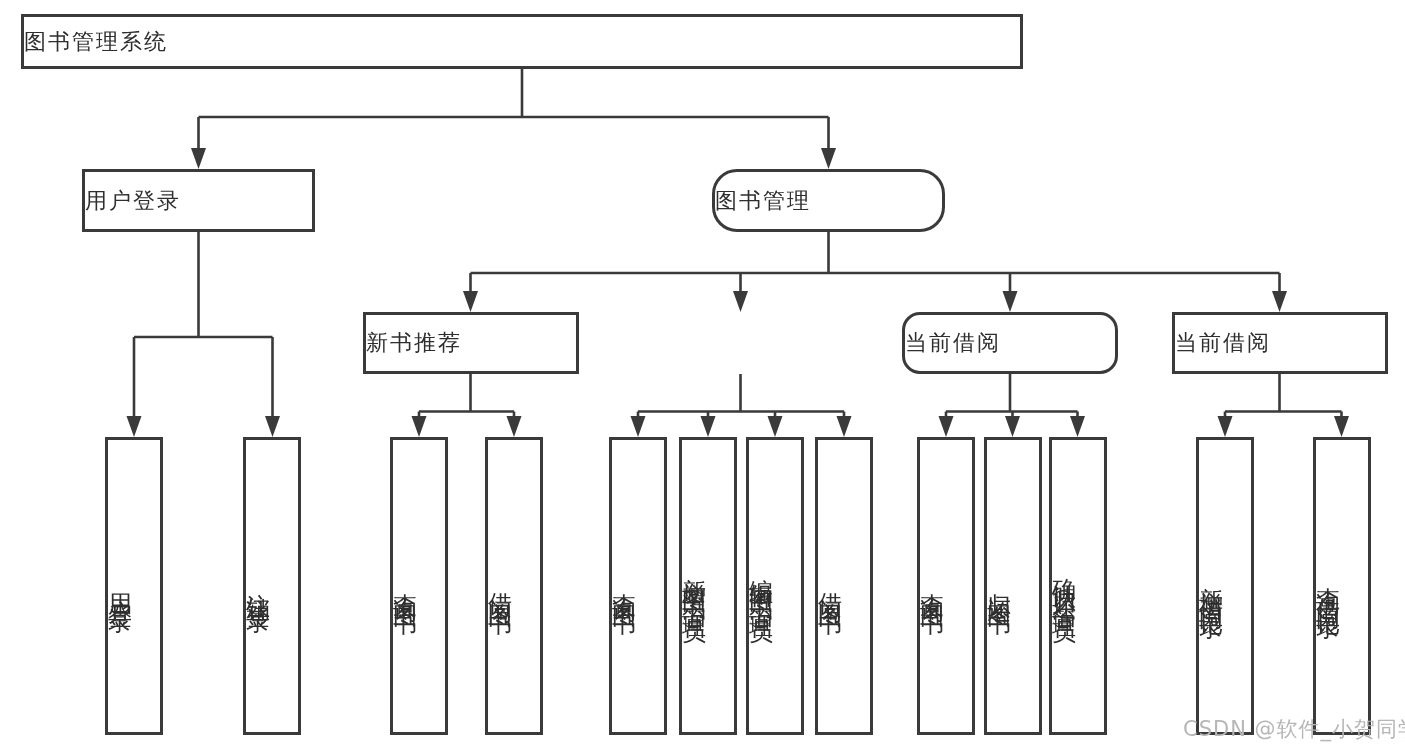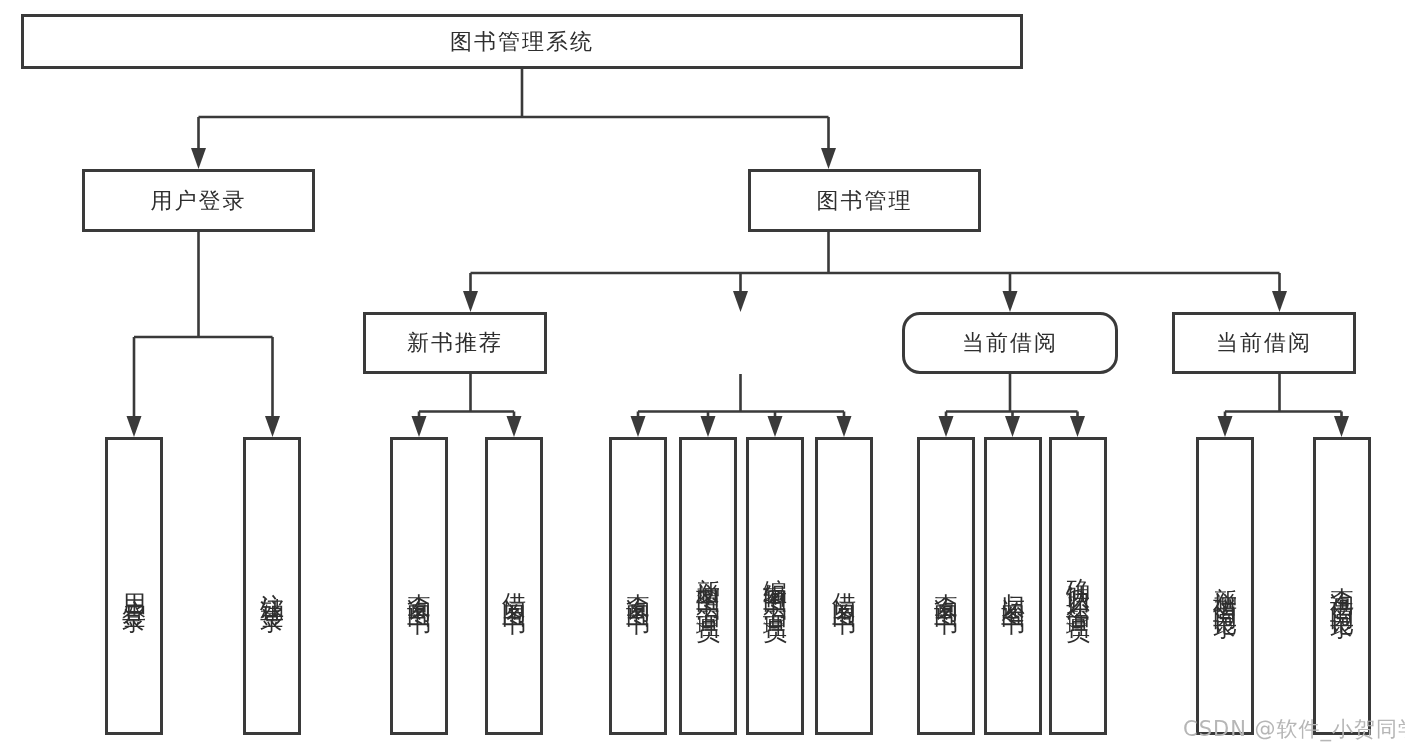--- a/index.html
+++ b/index.html
@@ -16,29 +16,29 @@
     width:1405px;height:747px;
     background:#ffffff;
     overflow:hidden;
   }
   .connectors{position:absolute;left:0;top:0;width:1405px;height:747px;z-index:1;}
   .node{
     position:absolute;
     background:var(--box-bg);
     border:3px solid var(--line-color);
     color:var(--text-color);
-    display:flex;align-items:center;justify-content:center;
+    display:flex;align-items:center;
     z-index:2;
   }
   .hbox{font-size:22px;letter-spacing:2px;}
   .root{left:21px;top:14px;width:1002px;height:55px;}
   .lvl2{top:169px;height:63px;width:233px;}
   .n-user-login{left:82px;}
-  .n-book-mgmt{left:748px;}
-  .lvl3{top:312px;height:62px;width:184px;}
+  .n-book-mgmt{left:712px;border-radius:25px;}
+  .lvl3{top:312px;height:62px;width:216px;}
   .n-new-rec{left:363px;}
   .n-borrow{left:633px;}
   .n-current{left:902px;width:216px;border-radius:18px;}
   .n-records{left:1172px;}
   .leaf{top:437px;height:298px;width:58px;}
   .leaf .vtext{
     writing-mode:vertical-rl;
     text-orientation:mixed;
     font-size:24px;
     letter-spacing:6px;

